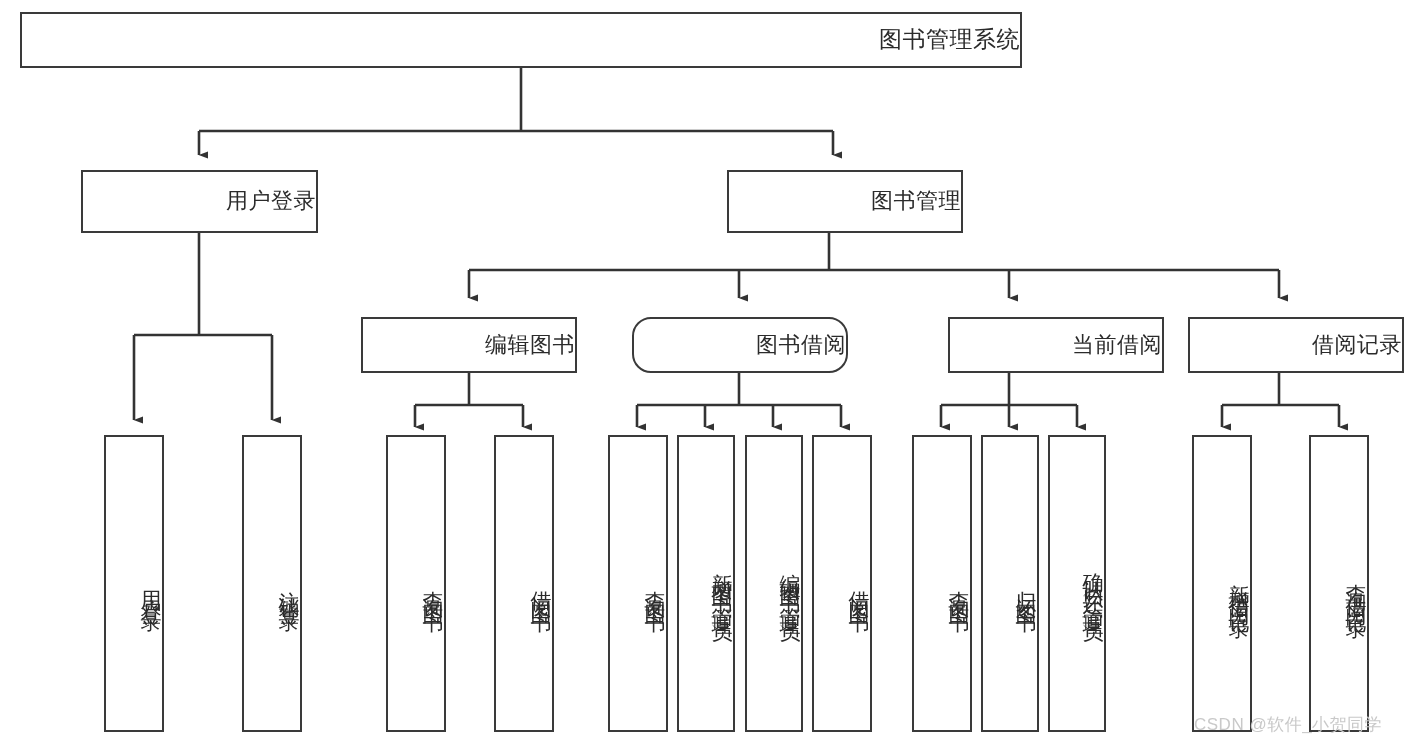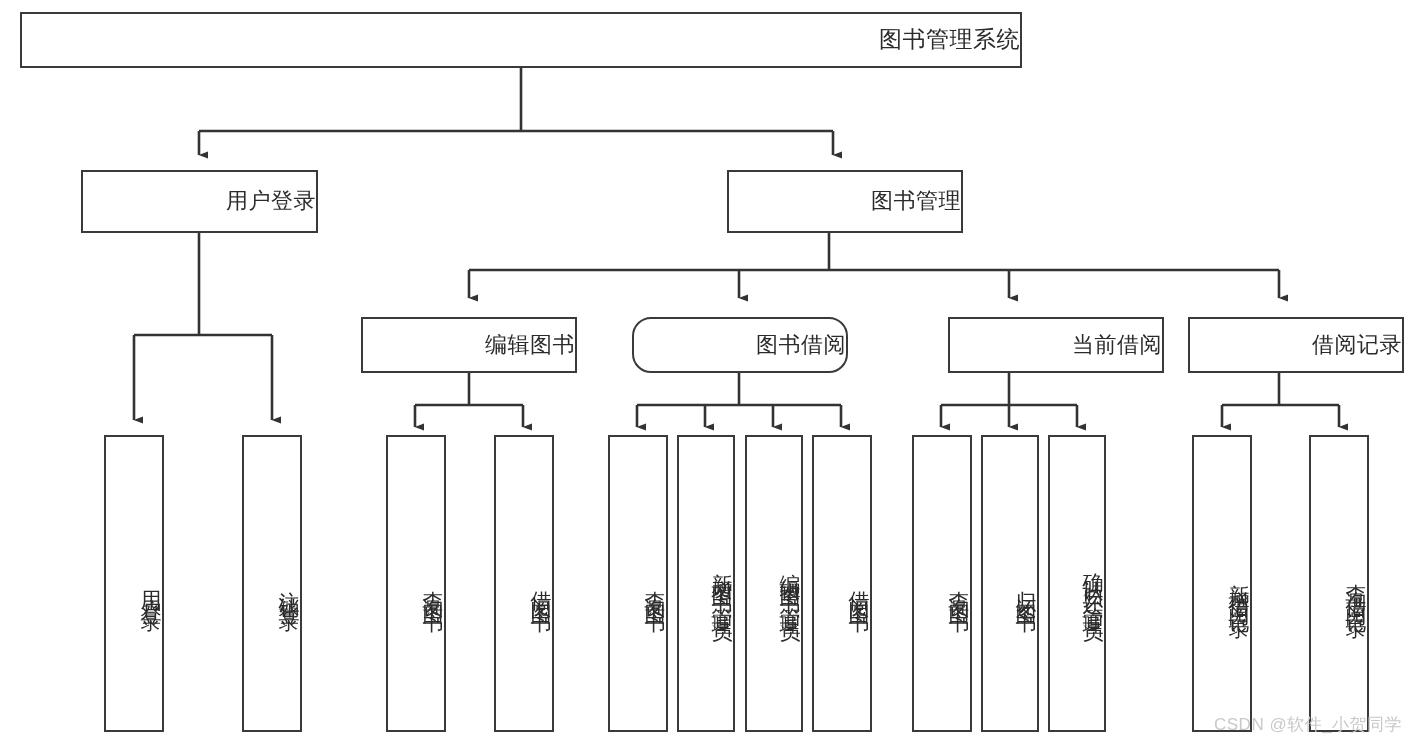--- a/index.html
+++ b/index.html
@@ -185,15 +185,15 @@
     <span class="vtext">确认归还（管理员）</span>
   </div>
 
   <div class="node vert" style="left:1192px; top:435px; width:60px; height:297px;">
     <span class="vtext">新增借阅记录</span>
   </div>
   <div class="node vert" style="left:1309px; top:435px; width:60px; height:297px;">
     <span class="vtext">查询借阅记录</span>
   </div>
 
-  <div class="watermark" style="left:1194px; top:713px;padding-left:20px;">CSDN @软件_小贺同学</div>
+  <div class="watermark" style="left:1194px; top:713px;">CSDN @软件_小贺同学</div>
 
 </div>
 
 </body></html>

